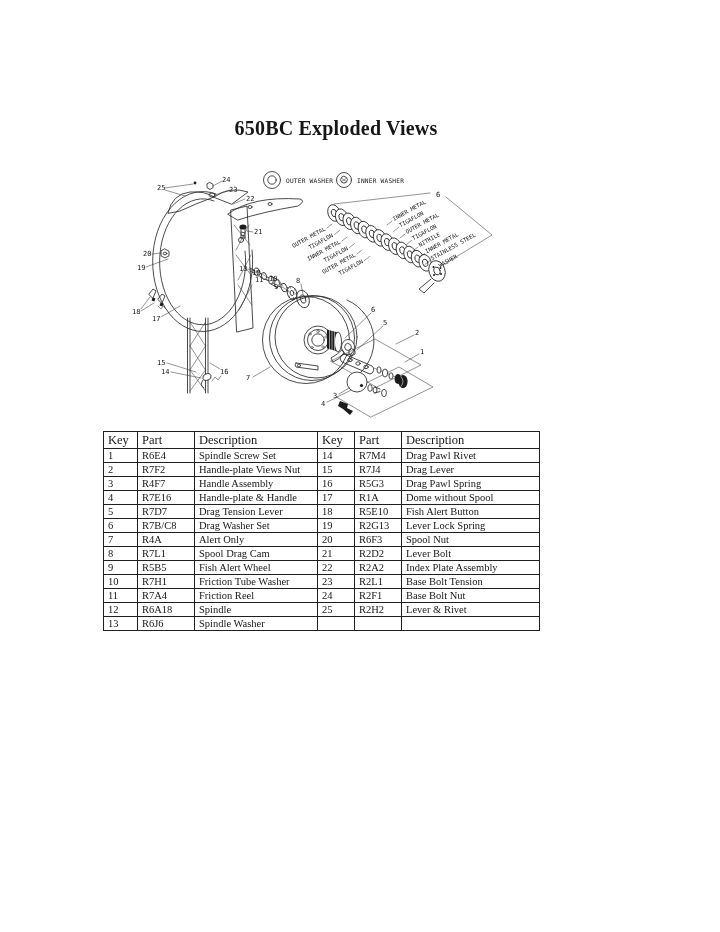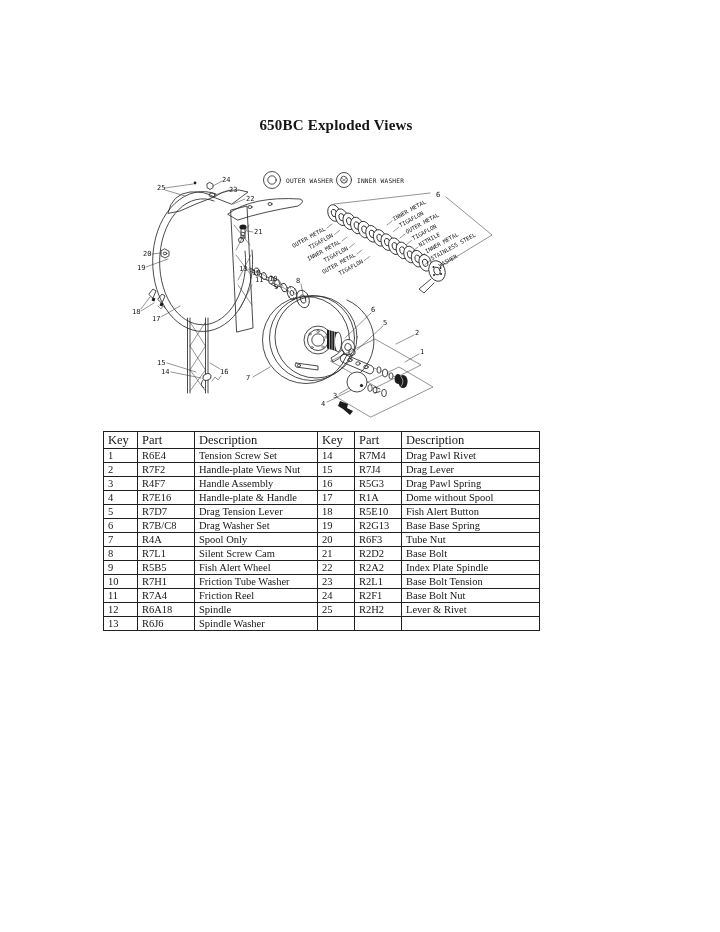--- a/index.html
+++ b/index.html
@@ -1,19 +1,19 @@
 <!DOCTYPE html>
 <html><head>
 <meta charset="utf-8">
 <style>
   html,body{margin:0;padding:0;background:#e8e8e8;}
   .page{position:relative;width:720px;height:932px;background:#ffffff;margin:0 auto;overflow:hidden;
         font-family:"Liberation Serif",serif;color:#161616;}
   .title{position:absolute;top:117px;left:0;width:672px;text-align:center;
-         font-size:15px;font-weight:bold;letter-spacing:.2px;}
+         font-size:20px;font-weight:bold;letter-spacing:.2px;}
   .diagram-svg{position:absolute;left:90px;top:148px;width:460px;height:290px;}
   .ln{stroke:#2a2a2a;fill:none;stroke-width:.85;stroke-linecap:round;stroke-linejoin:round;}
   .thin{stroke:#3a3a3a;fill:none;stroke-width:.55;stroke-linecap:round;}
   .blk{fill:#1c1c1c;stroke:none;}
   .wht{fill:#ffffff;stroke:#2a2a2a;stroke-width:.85;}
   .diagram-svg text{fill:#161616;stroke:none;}
   .lbl{font:5.6px "DejaVu Sans Mono",monospace;}
   .num{font:7px "DejaVu Sans Mono",monospace;}
   .leg{font:6.2px "DejaVu Sans Mono",monospace;letter-spacing:.2px;}
   table.parts{position:absolute;left:103px;top:431px;border-collapse:collapse;table-layout:fixed;
@@ -326,21 +326,21 @@
           <th>Description</th>
           <th>Key</th>
           <th>Part</th>
           <th>Description</th>
         </tr>
       </thead>
     <tbody>
         <tr>
           <td>1</td>
           <td>R6E4</td>
-          <td>Tension Screw Set</td>
+          <td>Spindle Screw Set</td>
           <td>14</td>
           <td>R7M4</td>
           <td>Drag Pawl Rivet</td>
         </tr>
         <tr>
           <td>2</td>
           <td>R7F2</td>
           <td>Handle-plate Views Nut</td>
           <td>15</td>
           <td>R7J4</td>
@@ -369,45 +369,45 @@
           <td>18</td>
           <td>R5E10</td>
           <td>Fish Alert Button</td>
         </tr>
         <tr>
           <td>6</td>
           <td>R7B/C8</td>
           <td>Drag Washer Set</td>
           <td>19</td>
           <td>R2G13</td>
-          <td>Base Base Spring</td>
+          <td>Lever Lock Spring</td>
         </tr>
         <tr>
           <td>7</td>
           <td>R4A</td>
-          <td>Spool Only</td>
+          <td>Alert Only</td>
           <td>20</td>
           <td>R6F3</td>
-          <td>Tube Nut</td>
+          <td>Spool Nut</td>
         </tr>
         <tr>
           <td>8</td>
           <td>R7L1</td>
-          <td>Silent Screw Cam</td>
+          <td>Spool Drag Cam</td>
           <td>21</td>
           <td>R2D2</td>
-          <td>Base Bolt</td>
+          <td>Lever Bolt</td>
         </tr>
         <tr>
           <td>9</td>
           <td>R5B5</td>
           <td>Fish Alert Wheel</td>
           <td>22</td>
           <td>R2A2</td>
-          <td>Index Plate Spindle</td>
+          <td>Index Plate Assembly</td>
         </tr>
         <tr>
           <td>10</td>
           <td>R7H1</td>
           <td>Friction Tube Washer</td>
           <td>23</td>
           <td>R2L1</td>
           <td>Base Bolt Tension</td>
         </tr>
         <tr>

